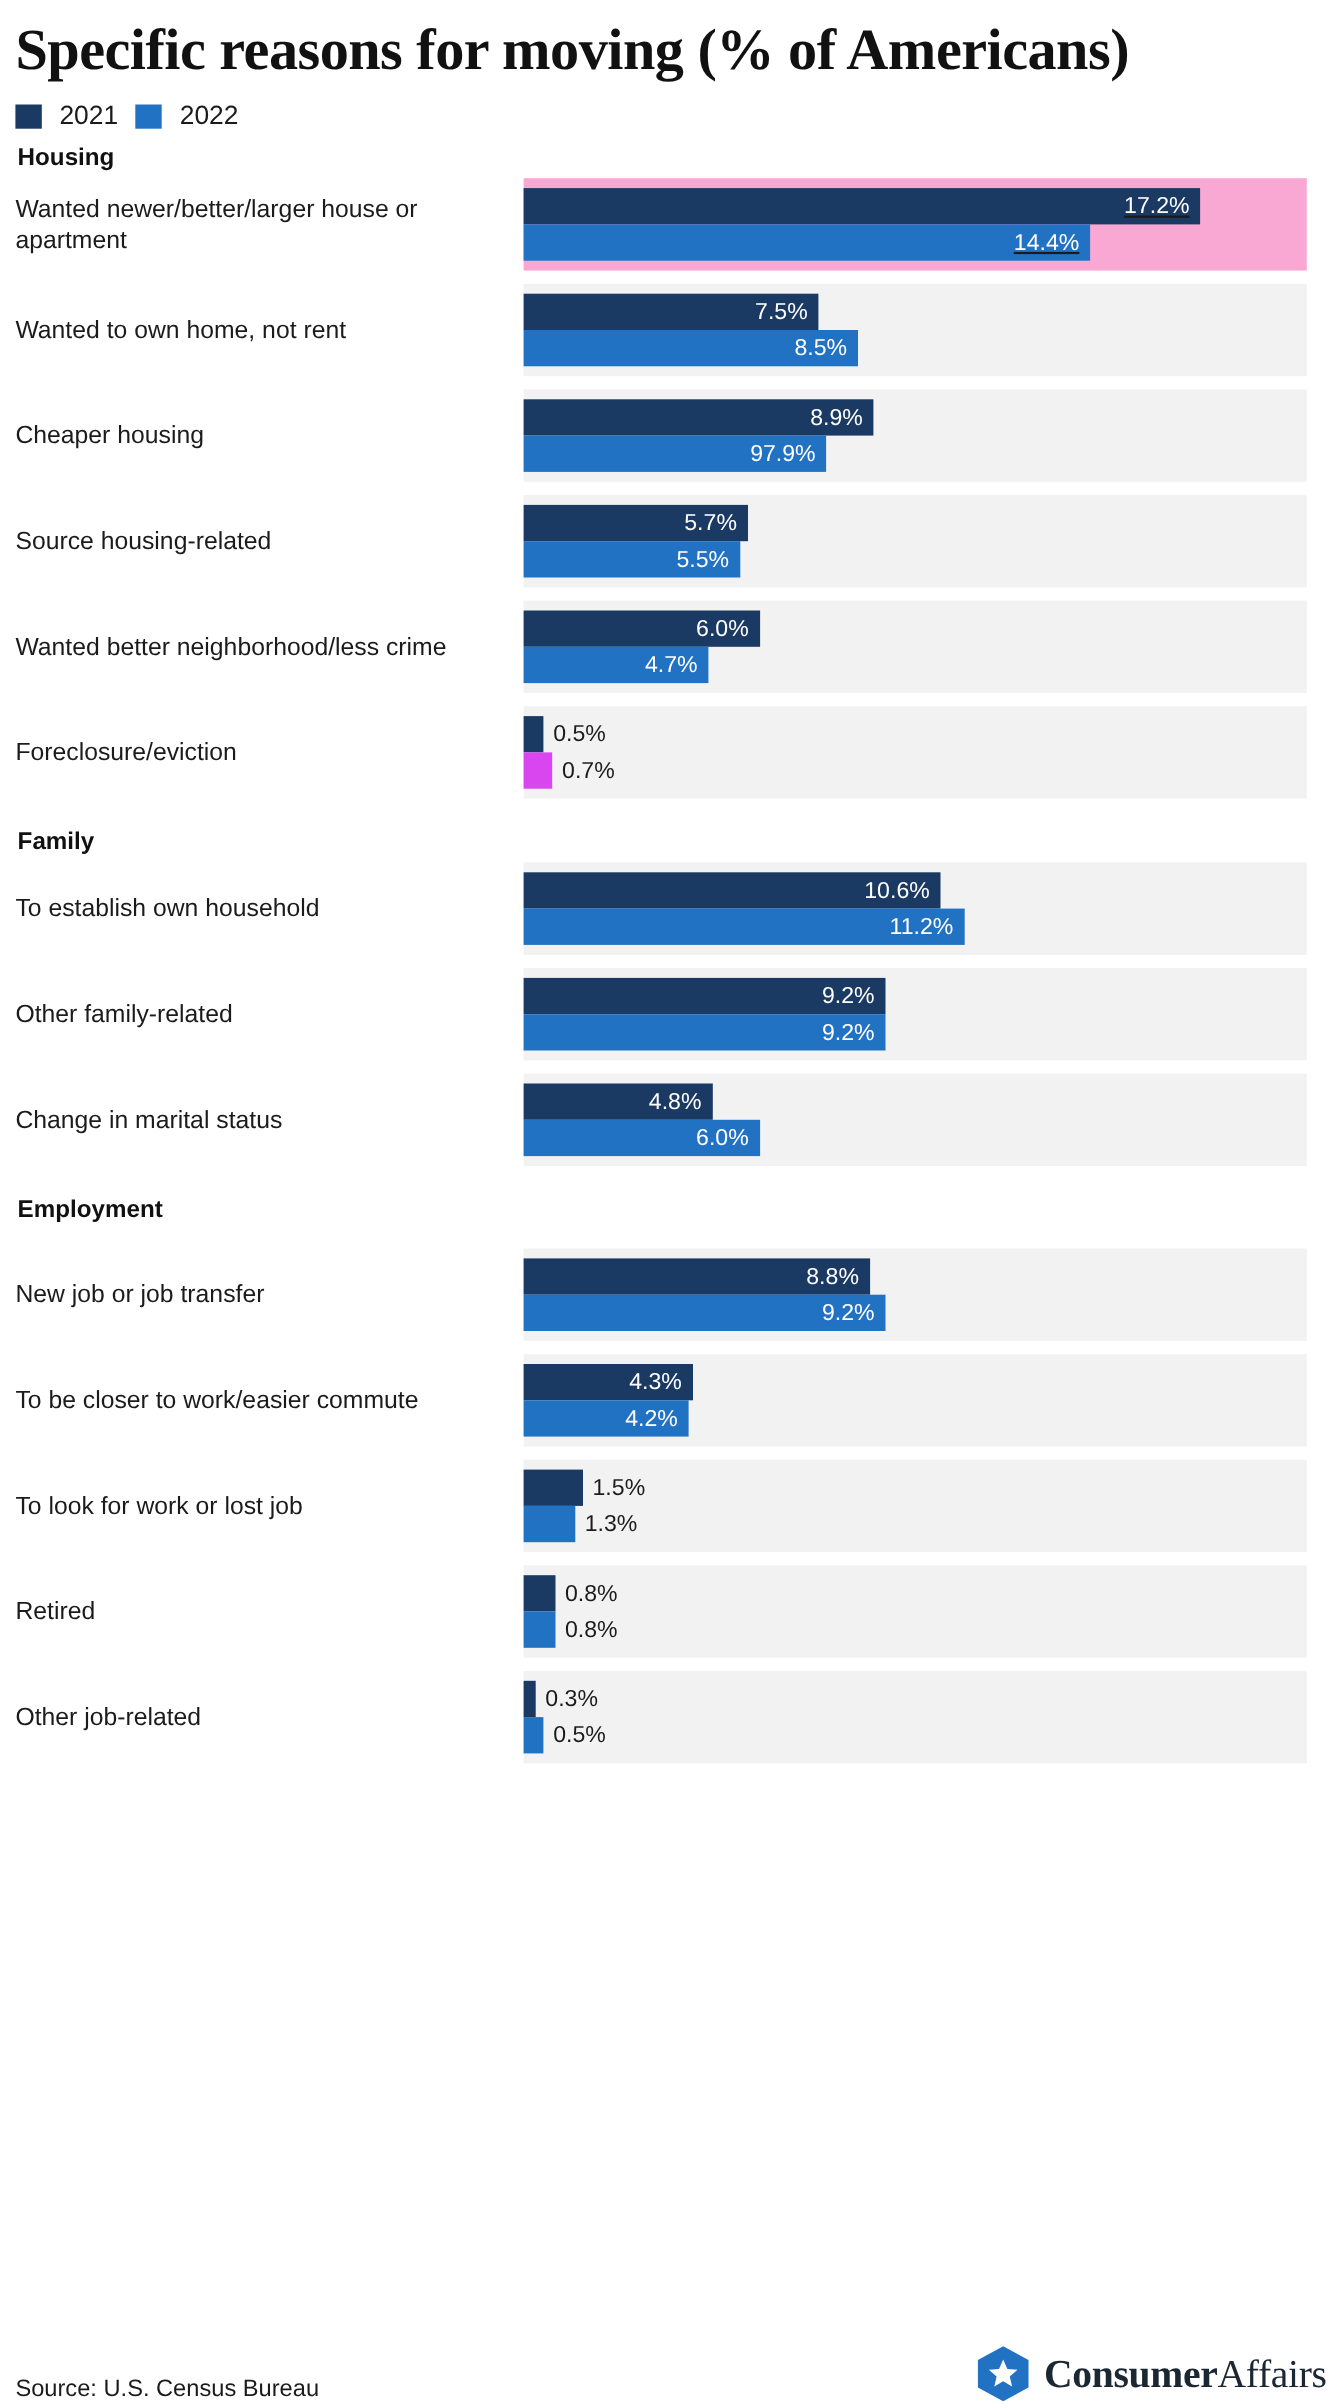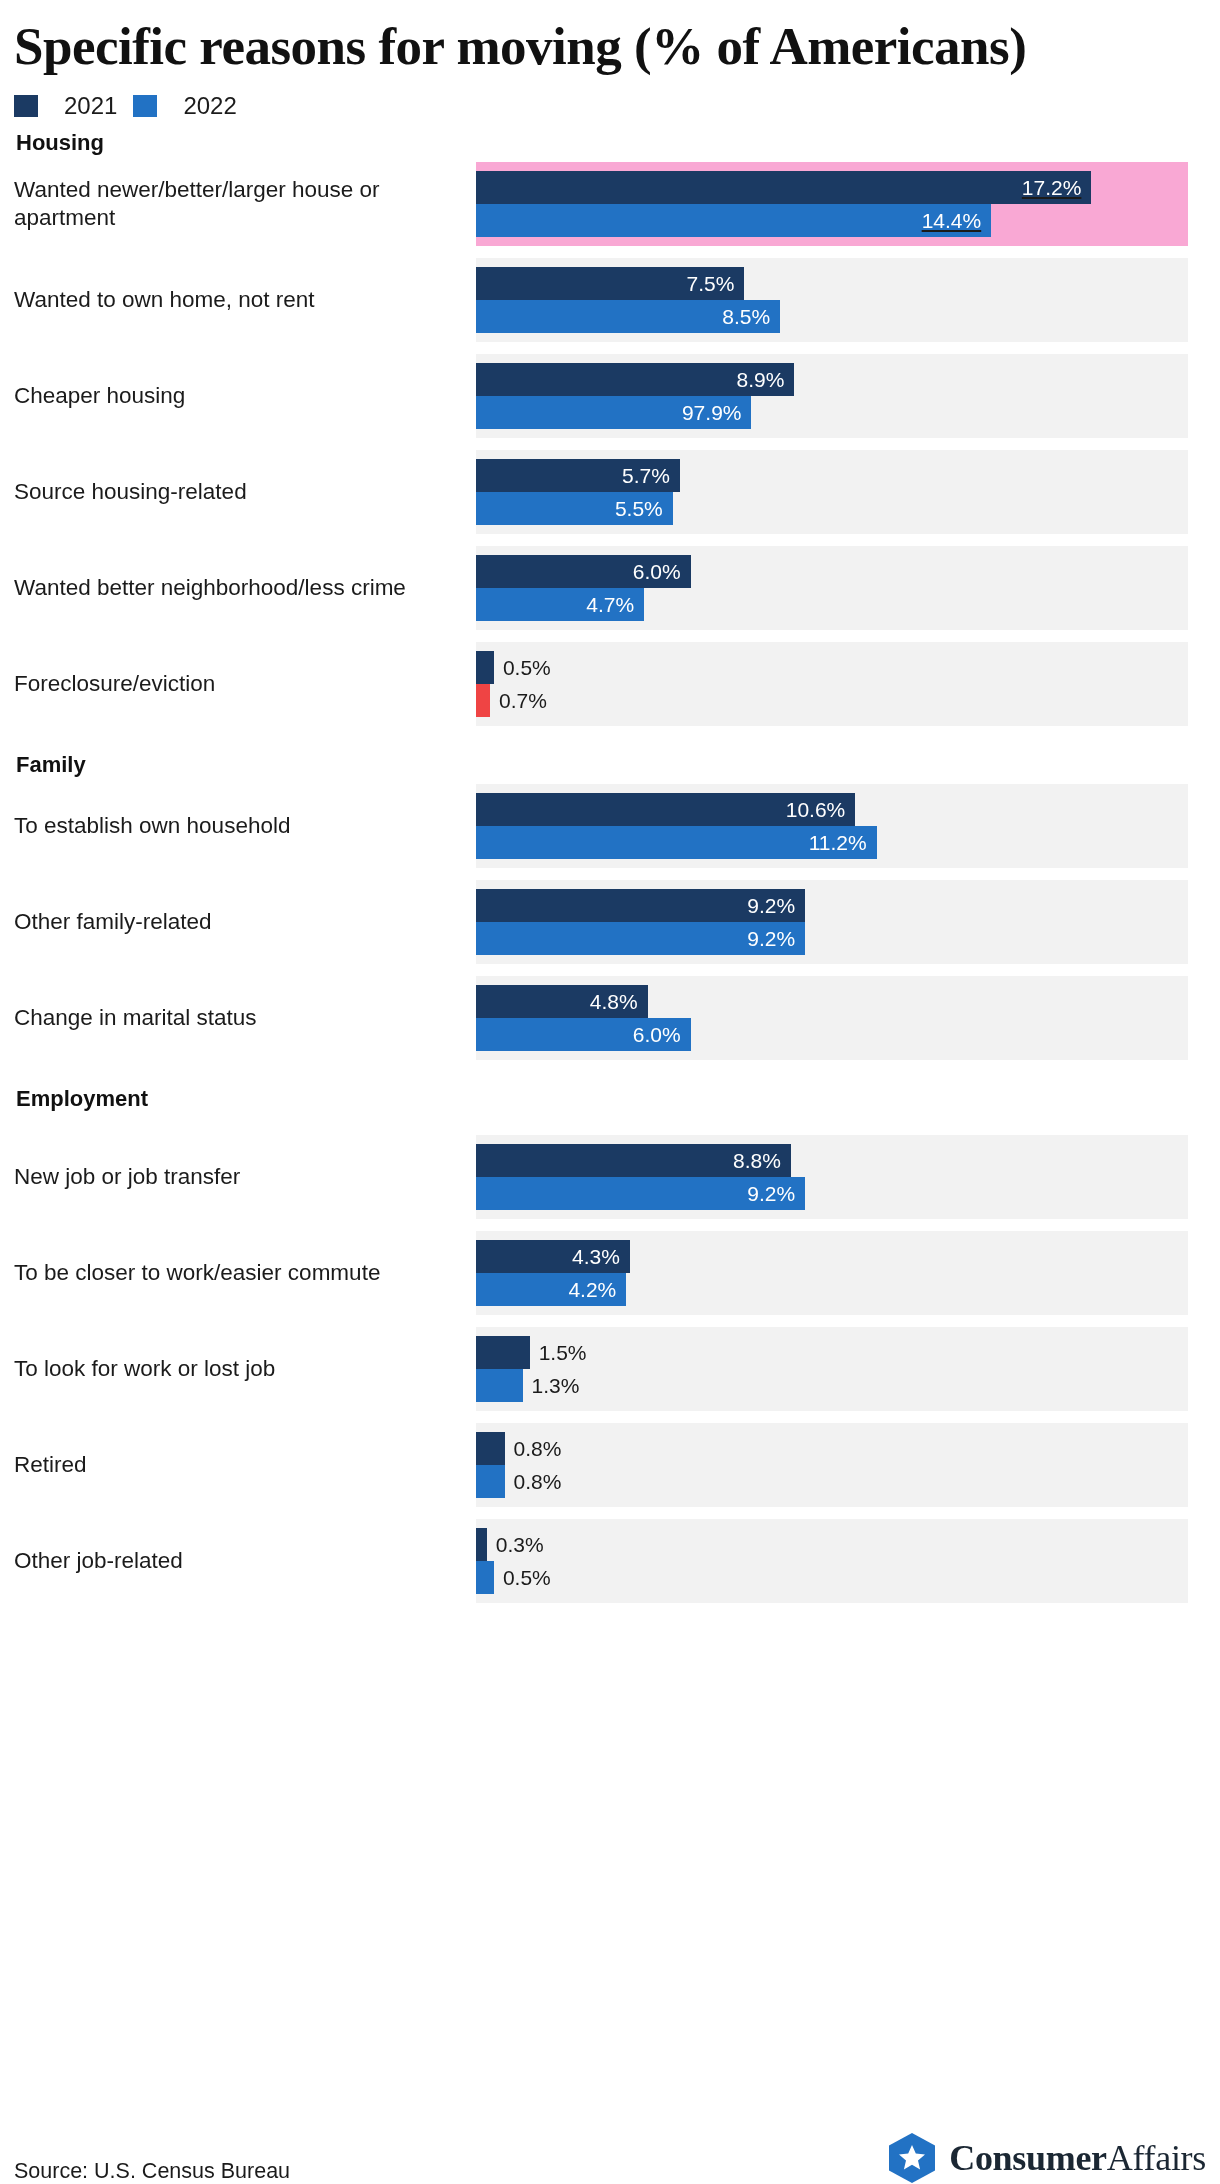--- a/index.html
+++ b/index.html
@@ -35,21 +35,21 @@
   .legend {
     display: flex;
     align-items: center;
     gap: 16px;
     margin-top: 18px;
     margin-bottom: 10px;
   }
   .legend-item {
     display: flex;
     align-items: center;
-    gap: 26px;
+    gap: 16px;
   }
   .legend-swatch {
     width: 24px;
     height: 22px;
     display: inline-block;
   }
   .legend-label {
     font-size: 24px;
     color: #1b1b1b;
   }
@@ -213,21 +213,21 @@
             <span class="val-in">4.7%</span>
           </div>
         </div>
       </div>
       <div class="row" style="margin-bottom: 12px;">
         <div class="row-label">Foreclosure/eviction</div>
         <div class="row-bars" style="width: 712px; flex: 0 0 712px; background: rgb(242, 242, 242); padding: 9px 0px;">
           <div class="bar" style="width: 17.8894px; background: rgb(27, 58, 99);">
             <span class="val-out">0.5%</span>
           </div>
-          <div class="bar" style="width: 14px; background: #ef4444;">
+          <div class="bar" style="width: 26px; background: #d946ef;">
             <span class="val-out">0.7%</span>
           </div>
         </div>
       </div>
       <div class="group-header" style="margin-top: 26px; margin-bottom: 6px;">Family</div>
       <div class="row" style="margin-bottom: 12px;">
         <div class="row-label">To establish own household</div>
         <div class="row-bars" style="width: 712px; flex: 0 0 712px; background: rgb(242, 242, 242); padding: 9px 0px;">
           <div class="bar" style="width: 379.256px; background: rgb(27, 58, 99);">
             <span class="val-in">10.6%</span>

